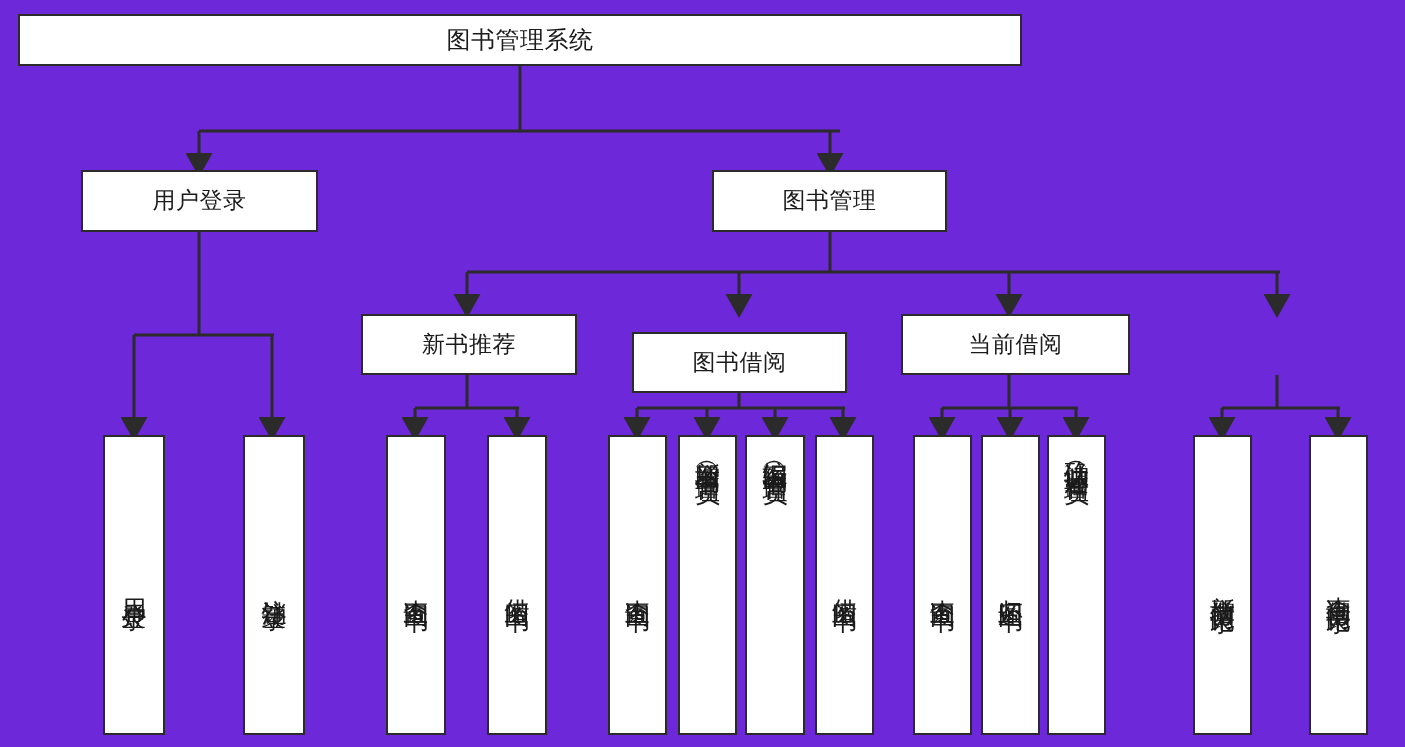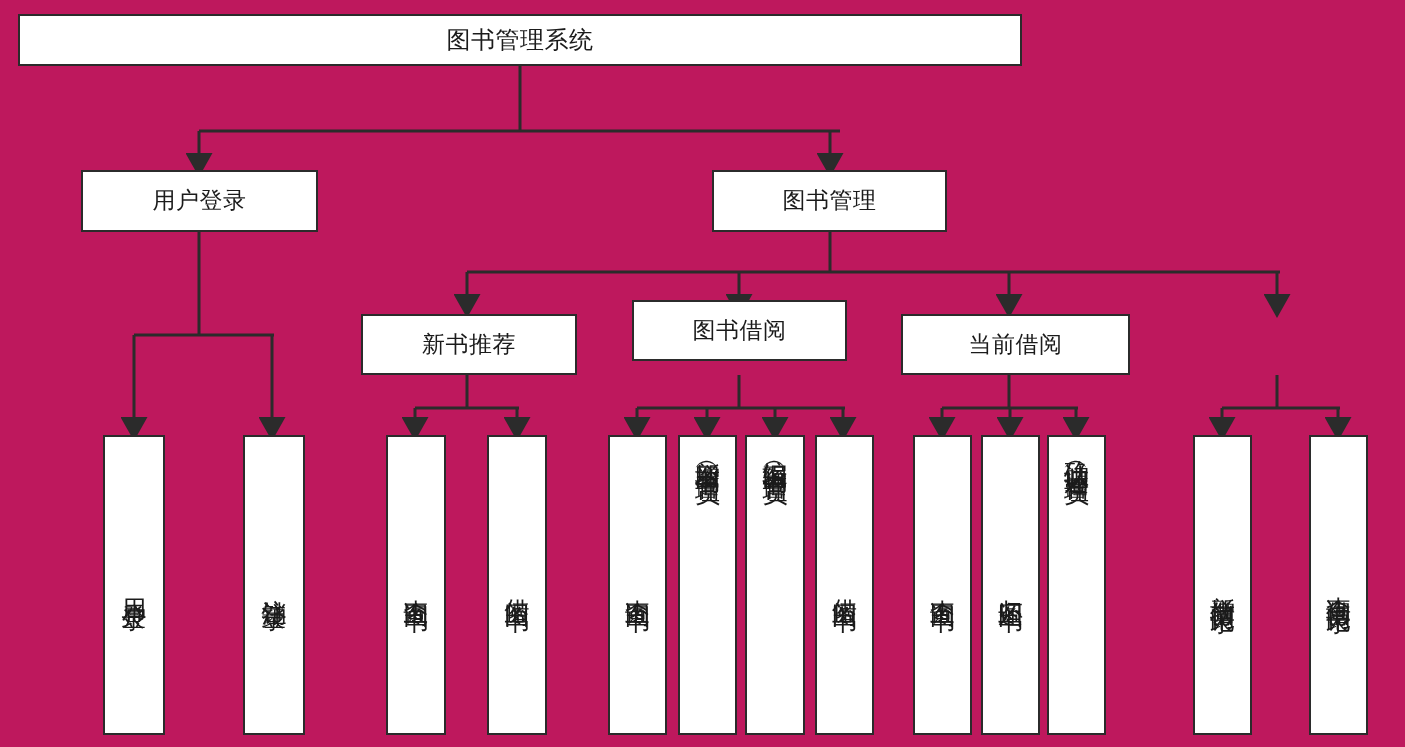--- a/index.html
+++ b/index.html
@@ -10,21 +10,21 @@
   body {
     width: 1405px;
     height: 747px;
     font-family: "DejaVu Sans", "Liberation Sans", sans-serif;
     overflow: hidden;
   }
   #diagram-root {
     position: relative;
     width: 1405px;
     height: 747px;
-    background: #be185d;
+    background: #6d28d9;
   }
   svg#connectors {
     position: absolute;
     left: 0;
     top: 0;
     width: 1405px;
     height: 747px;
   }
   .node {
     position: absolute;
@@ -141,21 +141,21 @@
   <div class="node horiz" style="left:81px; top:170px; width:237px; height:62px;">
     <span class="node-label">用户登录</span>
   </div>
   <div class="node horiz" style="left:712px; top:170px; width:235px; height:62px;">
     <span class="node-label">图书管理</span>
   </div>
 
   <div class="node horiz" style="left:361px; top:314px; width:216px; height:61px;">
     <span class="node-label">新书推荐</span>
   </div>
-  <div class="node horiz" style="left:632px; top:300px; width:215px; height:61px;">
+  <div class="node horiz" style="left:632px; top:332px; width:215px; height:61px;">
     <span class="node-label">图书借阅</span>
   </div>
   <div class="node horiz" style="left:901px; top:314px; width:229px; height:61px;">
     <span class="node-label">当前借阅</span>
   </div>
 
   <div class="node vert centered" style="left:103px; top:435px; width:62px; height:300px;">
     <span class="node-label">用户登录</span>
   </div>
   <div class="node vert centered" style="left:243px; top:435px; width:62px; height:300px;">

